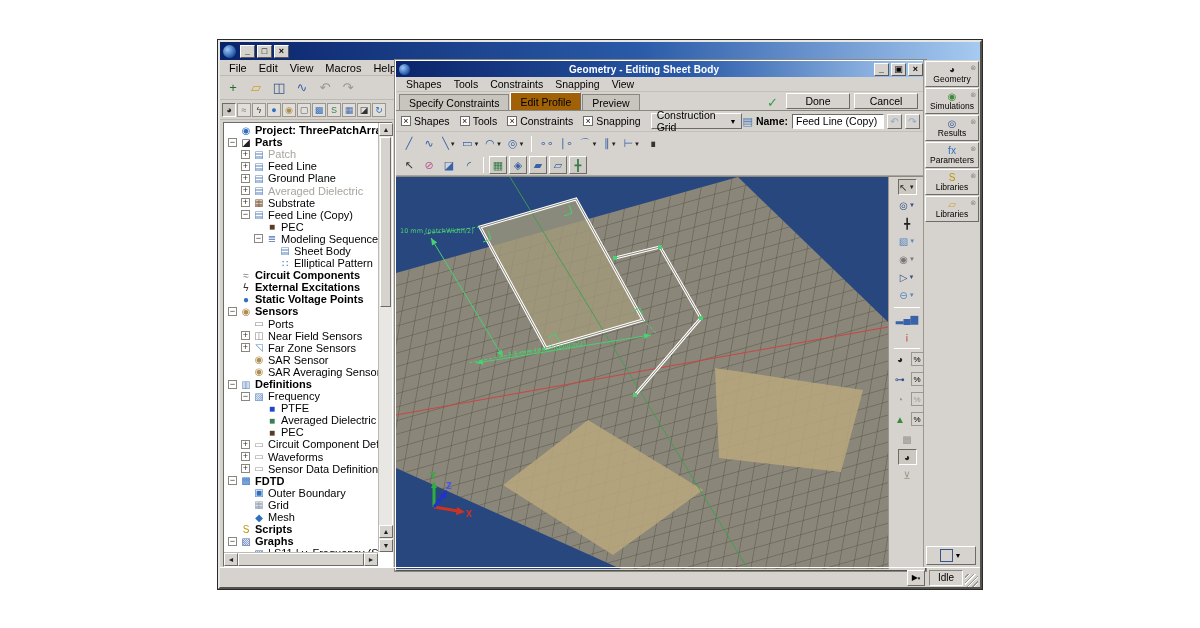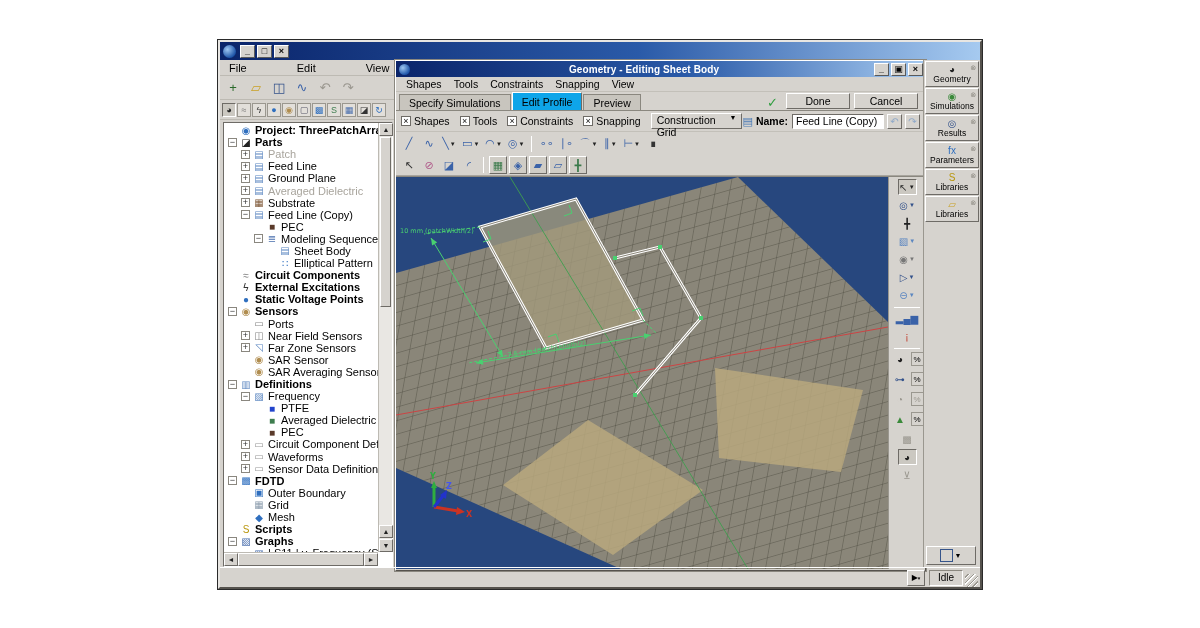--- a/index.html
+++ b/index.html
@@ -15,21 +15,21 @@
   .win-controls{display:flex;gap:2px;}
   .win-btn{width:15px;height:13px;background:#d6d3ce;border:1px solid;border-color:#fff #5a5a5a #5a5a5a #fff;
     font-size:9px;line-height:10px;text-align:center;color:#000;font-weight:bold;cursor:default;}
   
   .raised{background:#d6d3ce;border:1px solid;border-color:#fff #6e6b66 #6e6b66 #fff;}
   .pressed{border-color:#6e6b66 #fff #fff #6e6b66 !important;background:#cbc8c1 !important;}
   .disabled{color:#9a978f !important;}
   
   .content{position:absolute;top:18px;left:0;right:0;bottom:20px;}
   .leftcol{position:absolute;left:0;top:0;width:175px;bottom:0;}
-  .menubar{height:16px;display:flex;align-items:center;padding-left:3px;font-size:11px;border-bottom:1px solid #bdbab3;gap:38px;}
+  .menubar{height:16px;display:flex;align-items:center;padding-left:3px;font-size:11px;border-bottom:1px solid #bdbab3;}
   .menu-item{padding:1px 6px;}
   .toolbar{display:flex;align-items:center;gap:1px;padding:1px 2px;}
   .tb1{height:24px;border-bottom:1px solid #bdbab3;}
   .tb2{height:20px;border-bottom:1px solid #bdbab3;}
   .tbtn{width:22px;height:20px;font-size:13px;display:flex;align-items:center;justify-content:center;background:transparent;border:1px solid transparent;}
   .sbtn{width:14px;height:14px;font-size:9px;display:flex;align-items:center;justify-content:center;border:1px solid #9a978f;background:#e2dfda;margin-right:0;}
   .sbtn.active{border-color:#5a5a5a;background:#b8c4d8;}
   
   .treewrap{position:absolute;left:3px;right:2px;top:62px;bottom:0;background:#fff;border:1px solid;border-color:#6e6b66 #fff #fff #6e6b66;}
   .tree{position:absolute;left:0;top:1px;right:14px;bottom:14px;overflow:hidden;font-size:11px;}
@@ -47,29 +47,29 @@
   .thumbv{position:absolute;left:1px;right:1px;top:14px;height:170px;background:#d6d3ce;border:1px solid;border-color:#fff #6e6b66 #6e6b66 #fff;}
   .thumbh{flex:1;margin:0 0;background:#d6d3ce;border:1px solid;border-color:#fff #6e6b66 #6e6b66 #fff;}
   
   .inner{position:absolute;left:175px;top:0;width:531px;height:511px;background:#d6d3ce;
     border:1px solid;border-color:#fff #55524d #55524d #fff;box-shadow:0 0 0 1px #8a877f;}
   .inner .titlebar{height:16px;font-size:10px;gap:19px;}
   .inner .titlebar .title-text{text-align:center;}
   .imenubar{height:15px;display:flex;align-items:center;font-size:10.5px;padding-left:4px;border-bottom:1px solid #c3c0b9;}
   .tabrow{height:19px;display:flex;align-items:flex-end;padding:0 3px;border-bottom:1px solid #8a877f;}
   .tab{height:16px;padding:1px 9px;font-size:10.5px;background:#c8c5be;border:1px solid #8a877f;border-bottom:none;margin-right:1px;display:flex;align-items:center;}
-  .tab.active{height:18px;background:#0ea5e9;font-weight:normal;border-color:#fff #6e6b66 transparent #fff;position:relative;z-index:2;}
+  .tab.active{height:18px;background:#a16207;font-weight:normal;border-color:#fff #6e6b66 transparent #fff;position:relative;z-index:2;}
   .tabrow .spacer{flex:1;}
   .approve{color:#2f9e3f;font-size:13px;margin-right:8px;line-height:14px;}
   .pushbtn{min-width:64px;height:16px;font-size:10.5px;display:flex;align-items:center;justify-content:center;margin:0 4px 1px 0;}
   
   .optrow{height:21px;display:flex;align-items:center;font-size:10.5px;padding:0 5px;border-bottom:1px solid #c3c0b9;}
   .chk{display:flex;align-items:center;margin-right:10px;}
   .chkbox{width:10px;height:10px;background:#fff;border:1px solid #6e6b66;font-size:9px;line-height:9px;text-align:center;margin-right:3px;color:#111;}
-  .dd{height:16px;padding:0 5px;display:flex;align-items:flex-start;font-size:10.5px;}
+  .dd{height:16px;padding:0 5px;display:flex;align-items:center;font-size:10.5px;}
   .dd .caret{margin-left:6px;font-size:7px;}
   .namebox{display:flex;align-items:center;margin-left:auto;}
   .namebox .ficon{color:#4a7ab5;font-size:11px;margin-right:3px;}
   .namebox label{font-weight:bold;margin-right:4px;}
   .namebox input{width:92px;height:15px;border:1px solid;border-color:#6e6b66 #fff #fff #6e6b66;font-size:10.5px;padding:0 3px;font-family:inherit;}
   .roundbtn{width:15px;height:15px;margin-left:3px;font-size:10px;color:#8ea8c8;display:flex;align-items:center;justify-content:center;}
   
   .drawbar{display:flex;align-items:center;padding:1px 4px;gap:2px;}
   .db1{height:23px;}
   .db2{height:21px;border-bottom:1px solid #a8a59e;}
@@ -363,21 +363,21 @@
       </div>
       <div class="imenubar" id="inner-menubar">
           <span class="menu-item">Shapes</span>
           <span class="menu-item">Tools</span>
           <span class="menu-item">Constraints</span>
           <span class="menu-item">Snapping</span>
           <span class="menu-item">View</span>
         </div>
       <div class="tabrow">
         <span id="tabs" style="display:flex;align-items:flex-end;">
-            <span class="tab ">Specify Simulations</span>
+            <span class="tab ">Specify Constraints</span>
             <span class="tab active">Edit Profile</span>
             <span class="tab ">Preview</span>
           </span>
         <span class="spacer"></span>
         <span class="approve">✓</span>
         <button class="pushbtn raised">Done</button>
         <button class="pushbtn raised">Cancel</button>
       </div>
       <div class="optrow">
         <span id="toggles" style="display:flex;">

